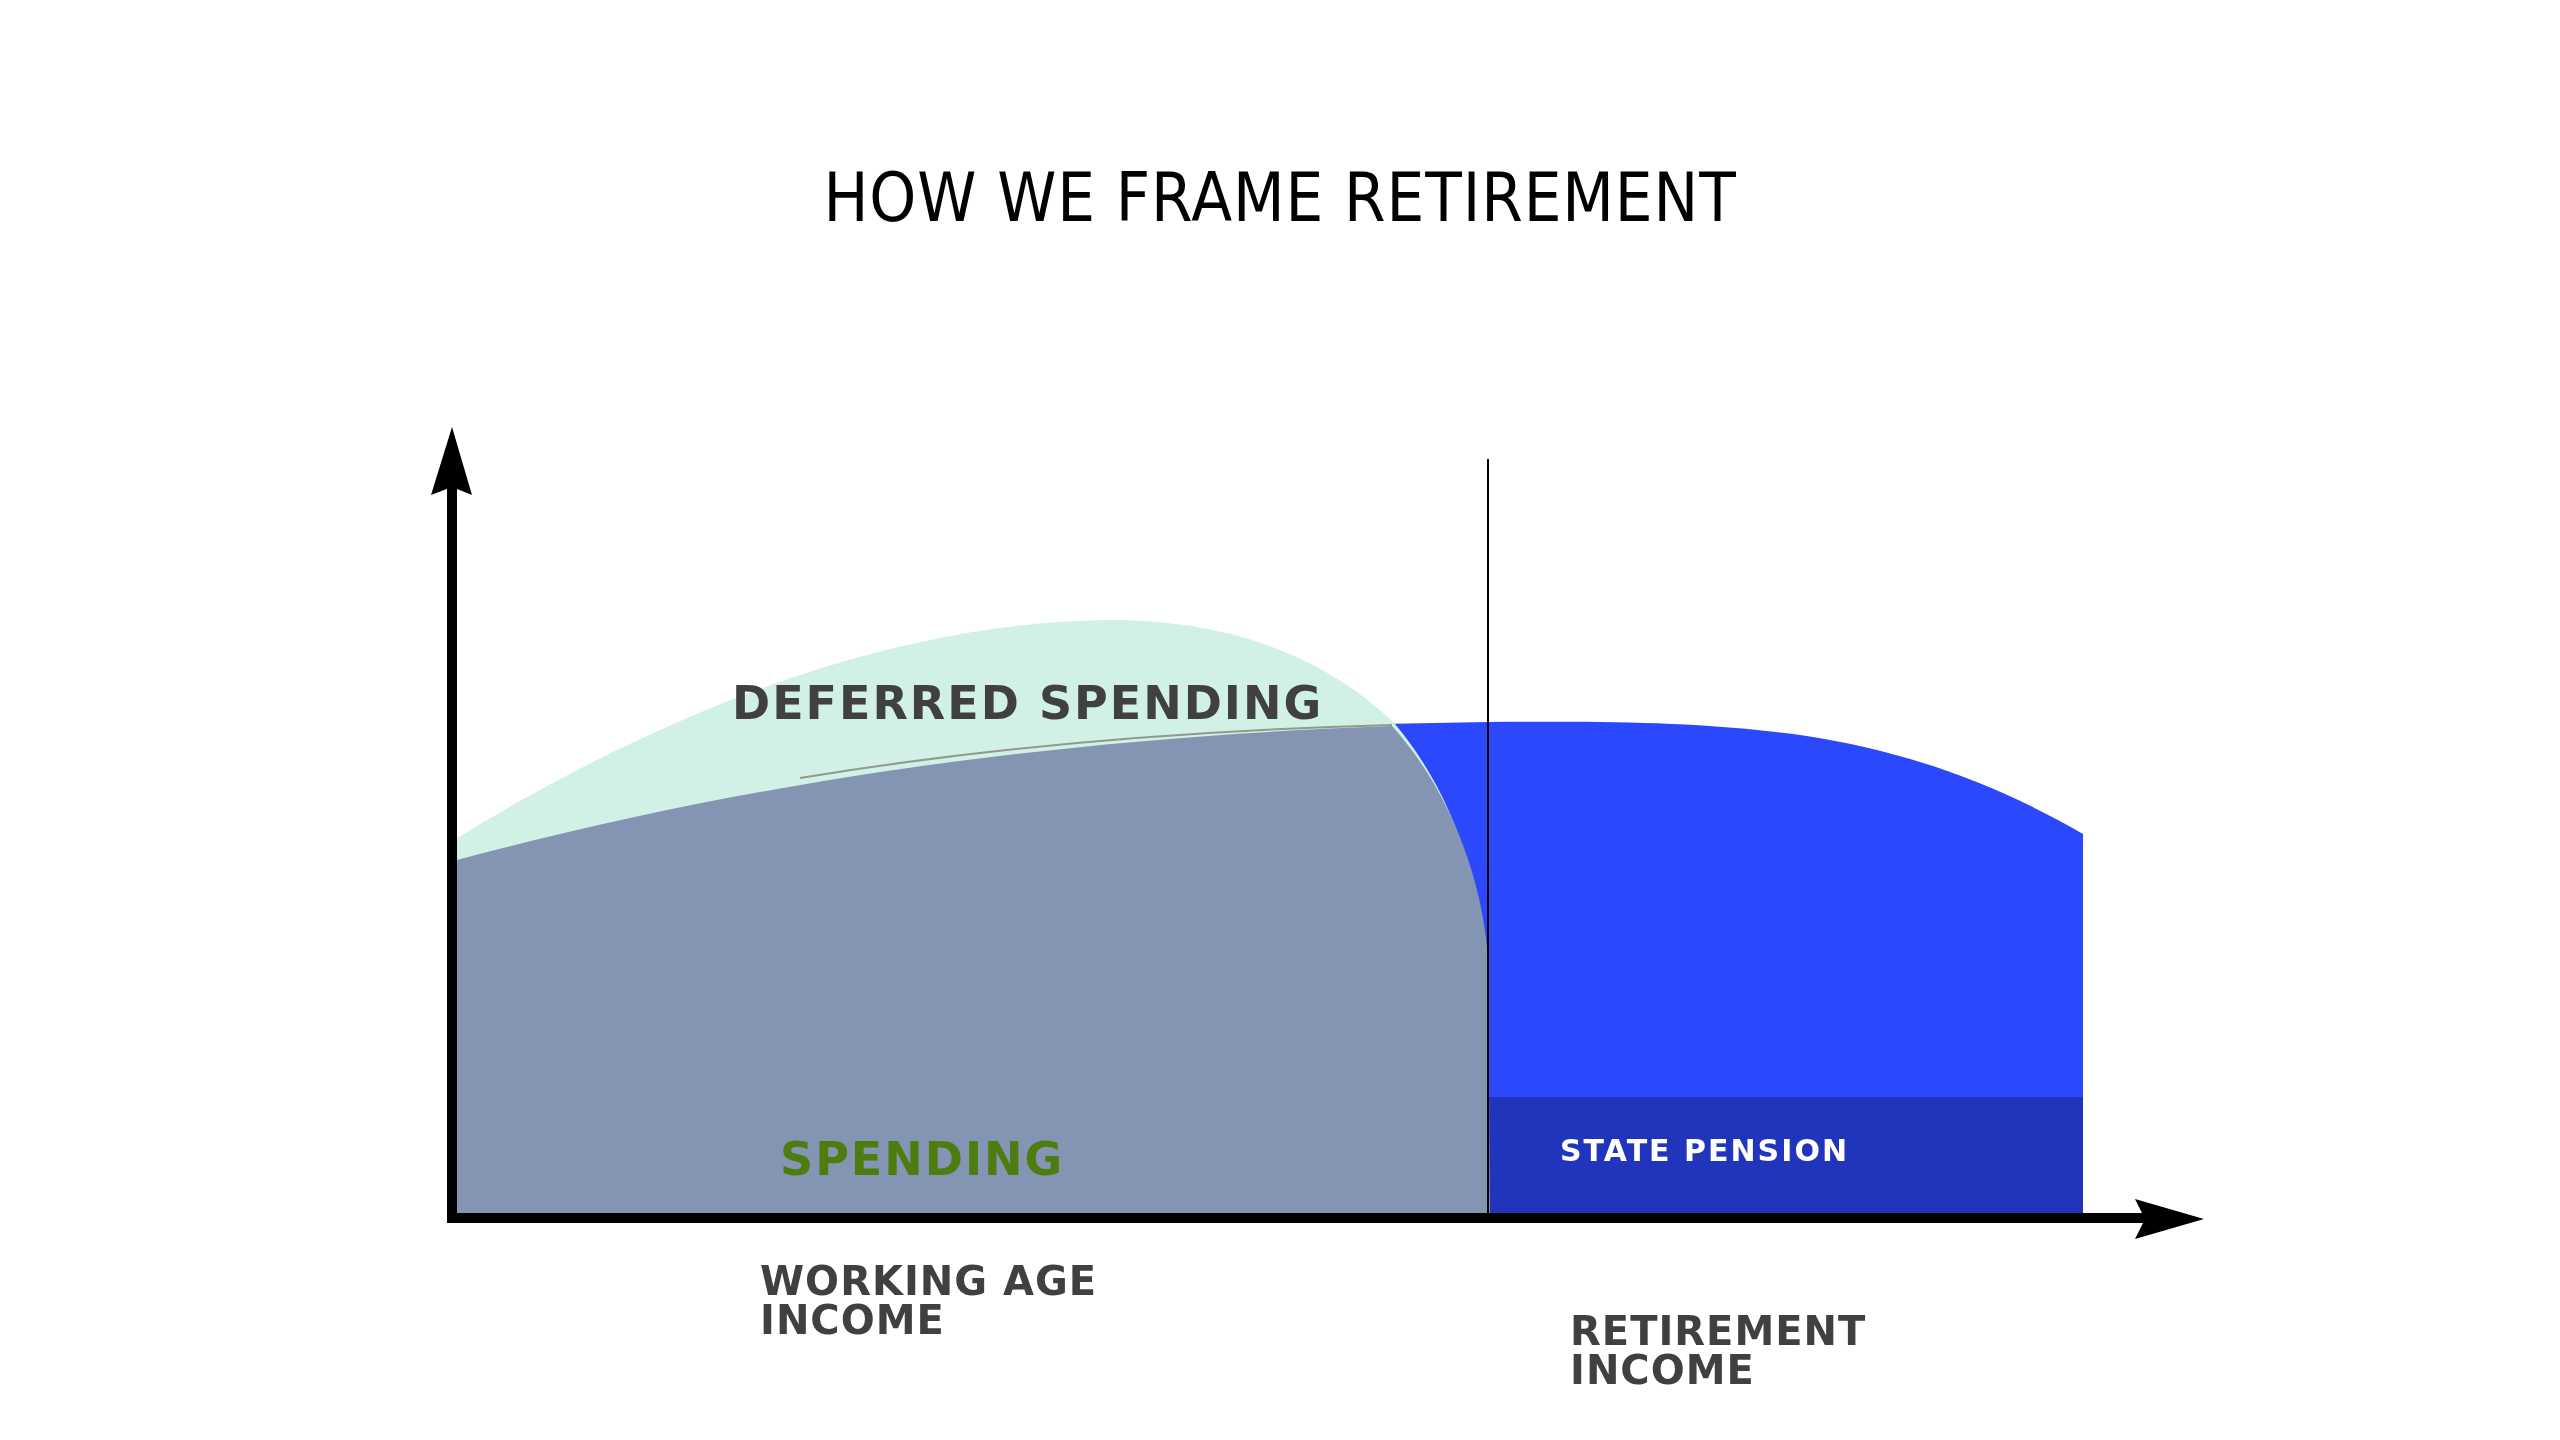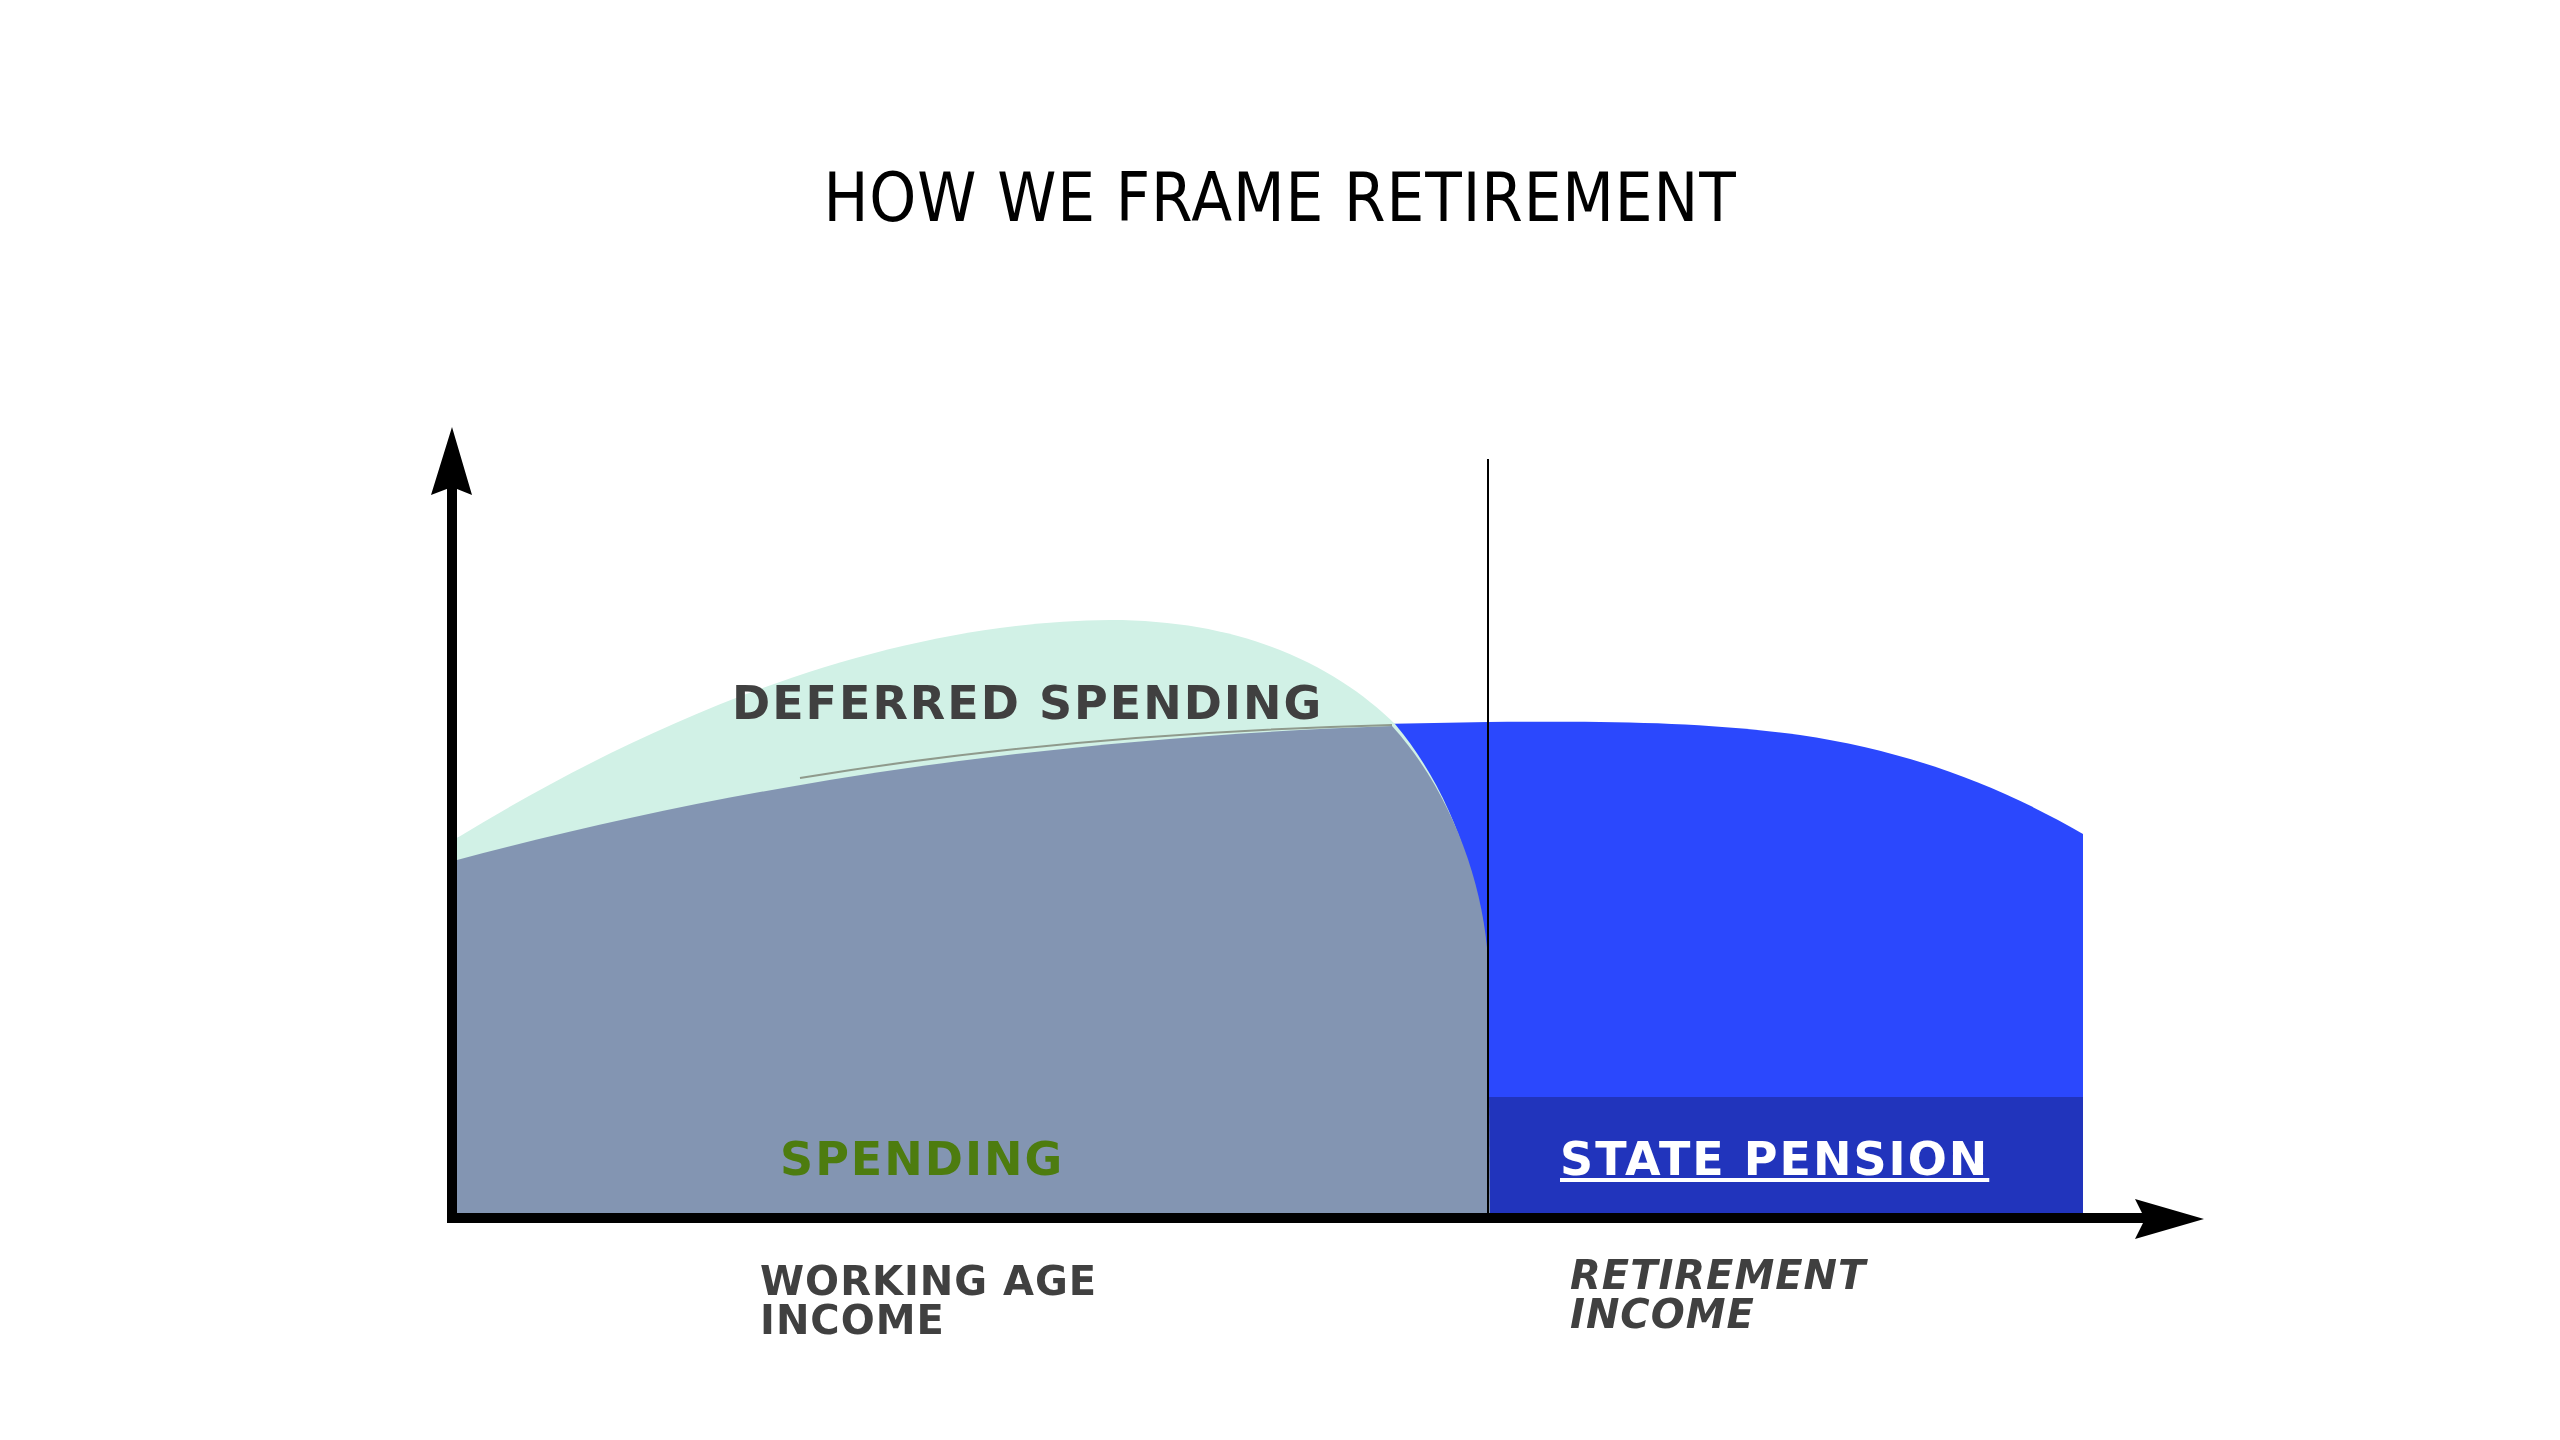--- a/index.html
+++ b/index.html
@@ -9,24 +9,24 @@
     position: absolute; left: 0; top: 158px; width: 2560px; text-align: center;
     font-family: "DejaVu Sans", sans-serif; font-weight: normal; font-size: 68px;
     color: #000000; letter-spacing: 1px; transform: scaleX(0.88); transform-origin: 1280px 0;
   }
   .lbl {
     position: absolute; font-family: "DejaVu Sans", sans-serif; font-weight: bold;
     text-align: left; white-space: nowrap; line-height: 1;
   }
   .deferred { left: 732px; top: 680px; width: 484px; font-size: 46px; color: #404040; letter-spacing: 2px; }
   .spending { left: 780px; top: 1136px; width: 390px; font-size: 46px; color: #4d7c0f; letter-spacing: 2px; }
-  .pension { left: 1560px; top: 1136px; width: 450px; font-size: 46px; color: #ffffff; letter-spacing: 2px; text-decoration: underline; }
+  .pension { left: 1560px; top: 1136px; width: 450px; font-size: 30px; color: #ffffff; letter-spacing: 2px; }
   .xlabel { font-size: 40px; color: #404040; line-height: 39px; letter-spacing: 1px; }
   .xlabel-left { left: 760px; top: 1262px; width: 440px; }
-  .xlabel-right { left: 1570px; top: 1256px; width: 430px; font-style: italic; }
+  .xlabel-right { left: 1570px; top: 1312px; width: 430px; }
 </style>
 </head>
 <body>
 
 <svg id="canvas" width="2560" height="1440" viewBox="0 0 2560 1440" xmlns="http://www.w3.org/2000/svg">
 
   <path d="M 1380 724 L 1488 722 C 1620 721, 1700 722, 1800 735 C 1900 750, 1990 780, 2083 834 L 2083 1213 L 1380 1213 Z" fill="#2b48fd"></path>
 
   <rect x="1489" y="1097" width="594" height="116" fill="#2134bc"></rect>
 

